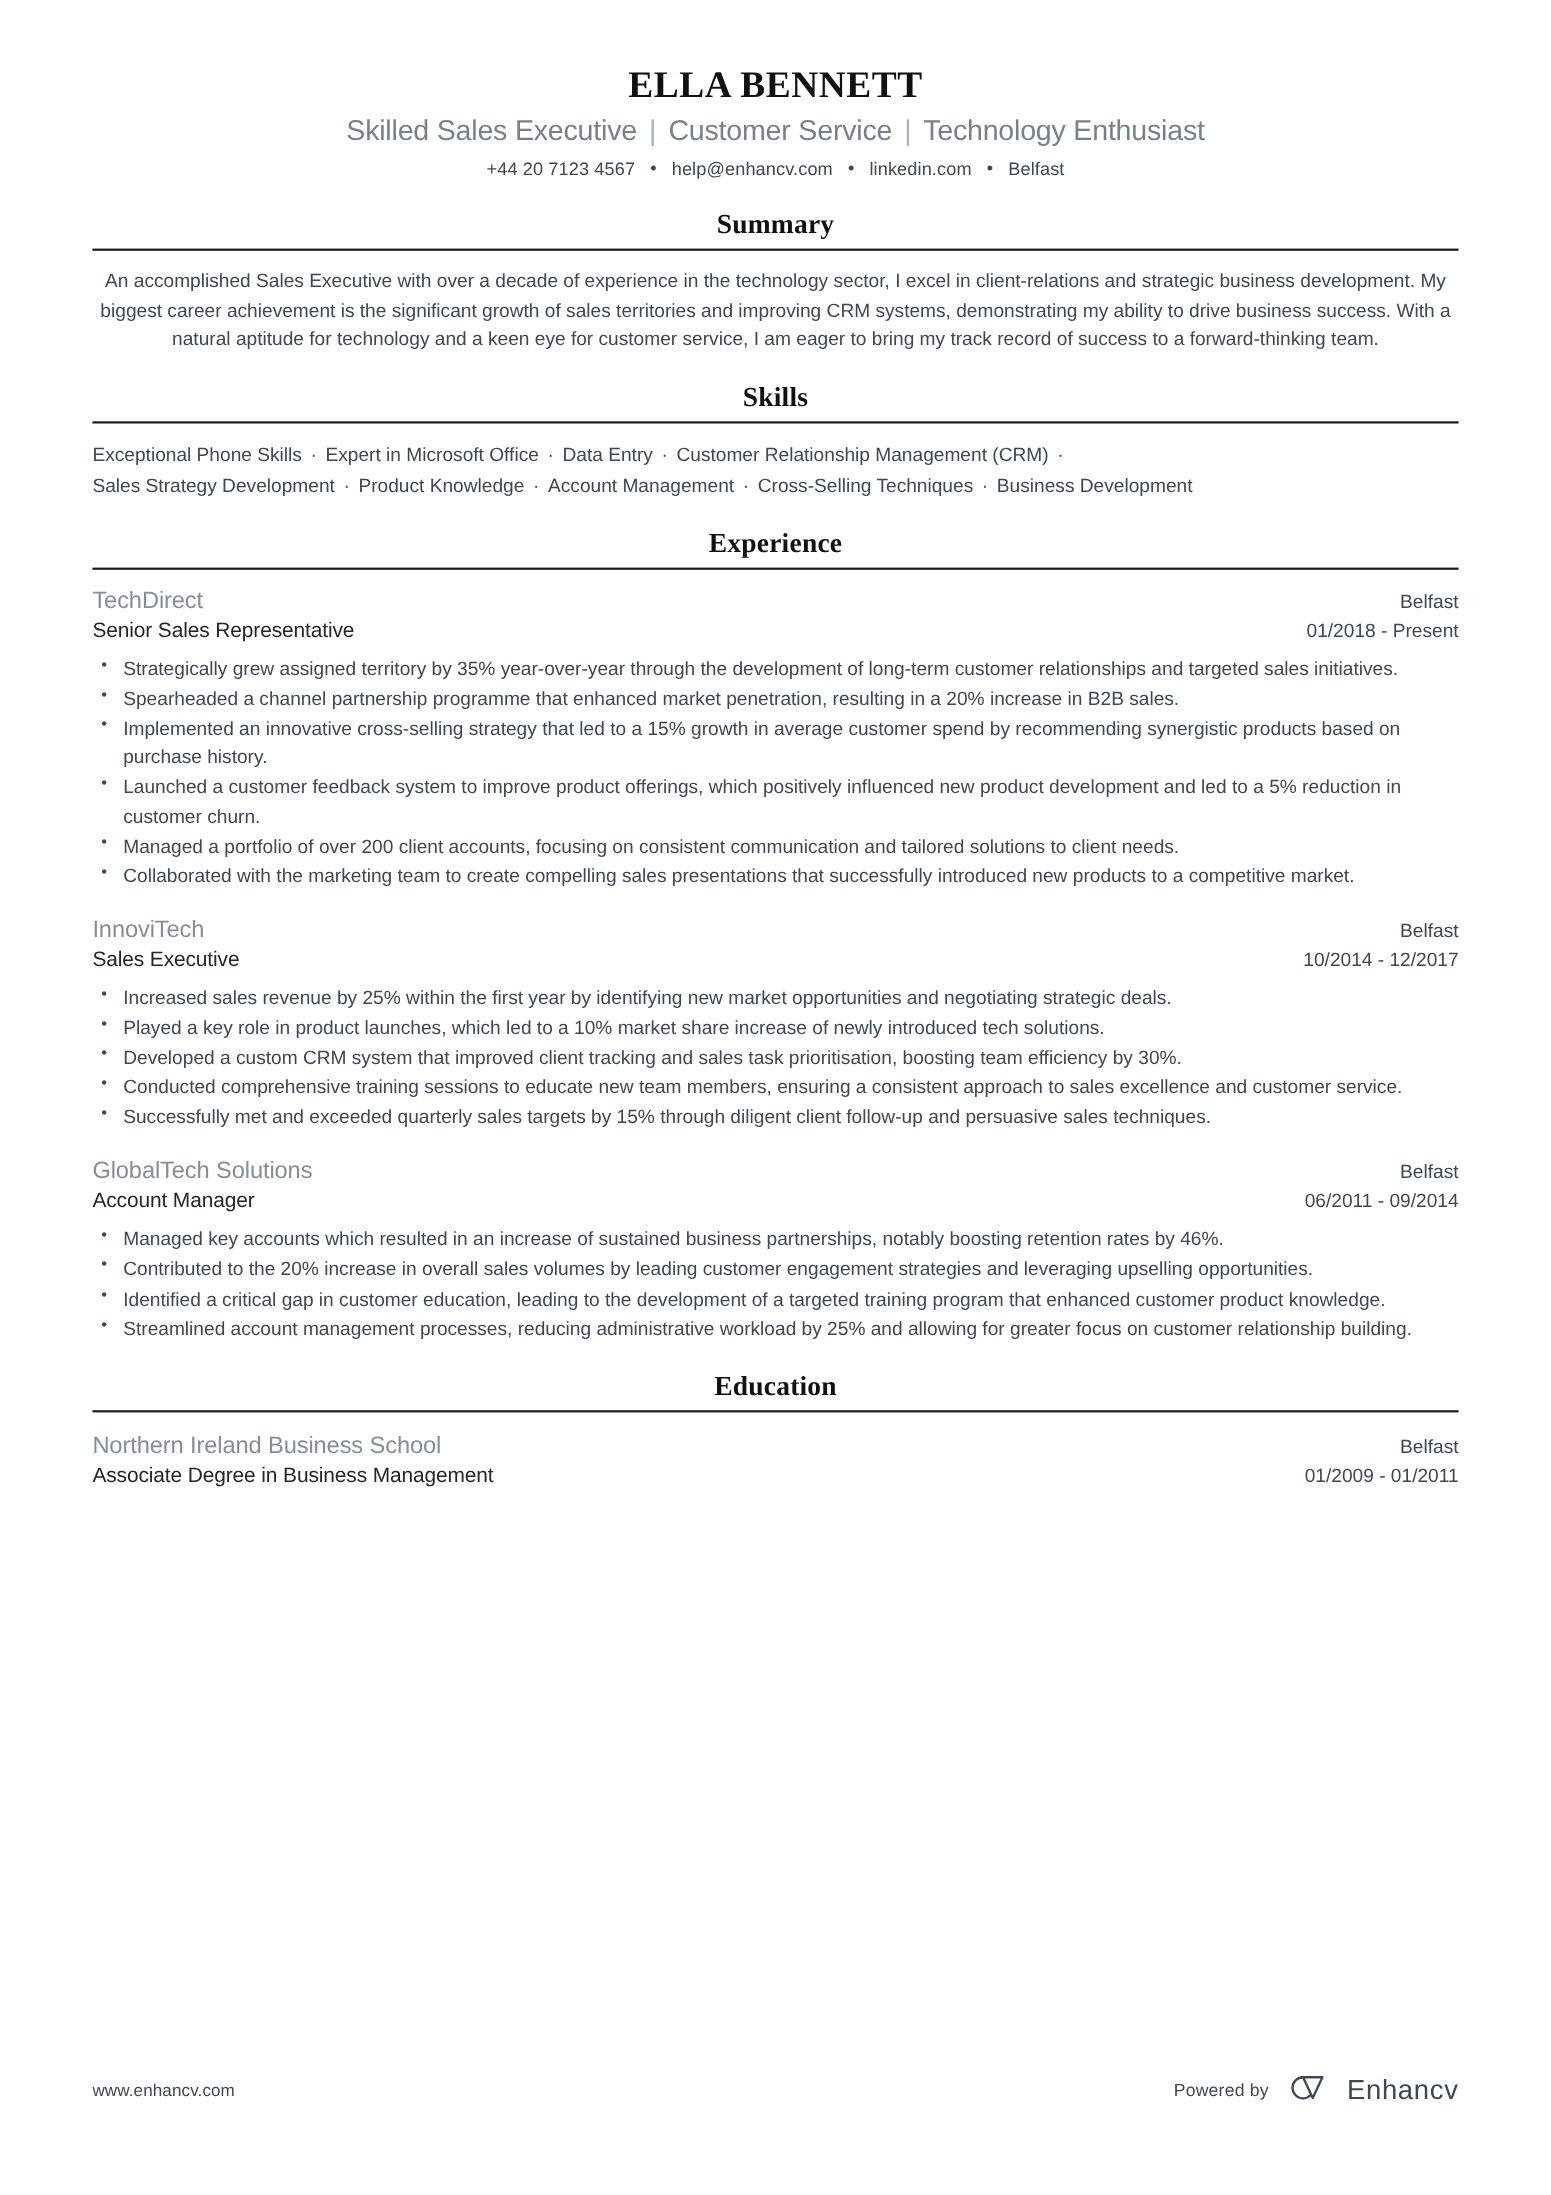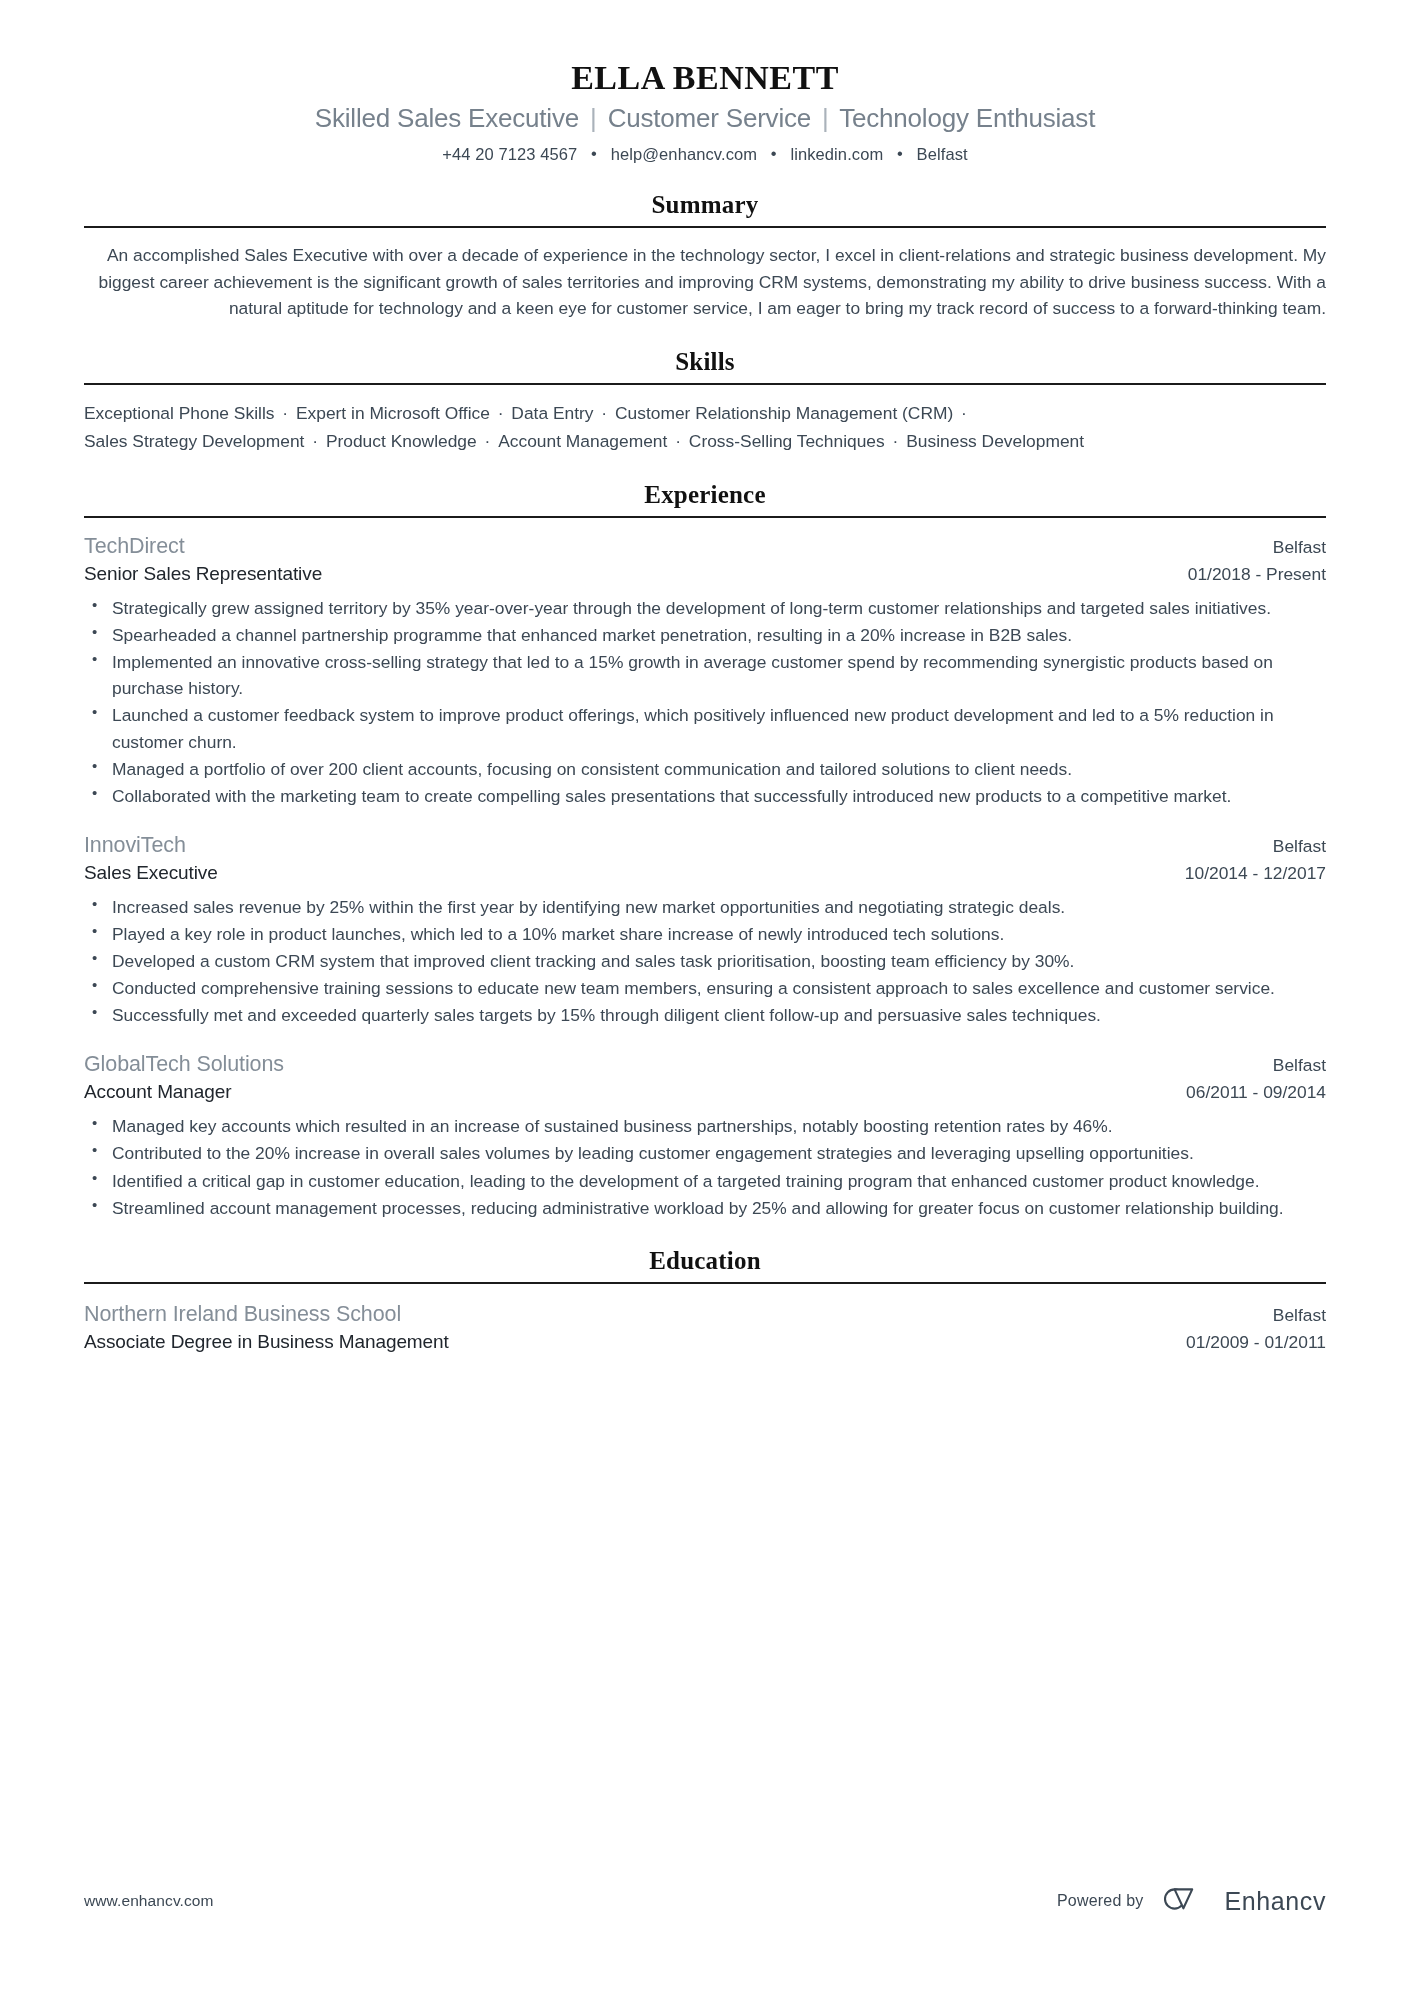--- a/index.html
+++ b/index.html
@@ -92,21 +92,21 @@
 
   .section-body {
     padding-top: 14px;
   }
 
   
   .summary-text {
     font-size: 17.4px;
     line-height: 1.52;
     color: #3c4854;
-    text-align: right;
+    text-align: center;
   }
 
   
   .skills-text {
     font-size: 17.4px;
     line-height: 1.62;
     color: #3c4854;
   }
 
   .skills-text .skill-sep {
@@ -211,21 +211,21 @@
 
   .powered-by {
     font-size: 16px;
     color: #3c4854;
     letter-spacing: 0.2px;
   }
 
   .brand-lockup {
     display: flex;
     align-items: center;
-    gap: 17px;
+    gap: 7px;
   }
 
   .brand-name {
     font-size: 25px;
     color: #3c4854;
     letter-spacing: 0.6px;
     font-weight: 400;
   }
 </style>
 </head>

